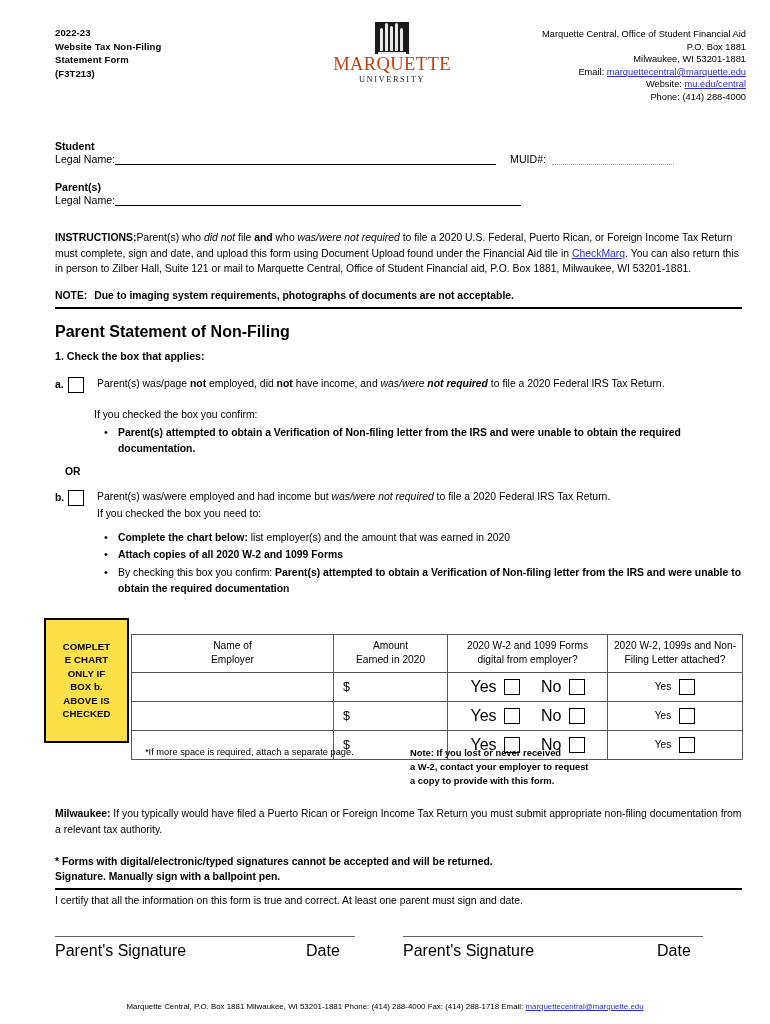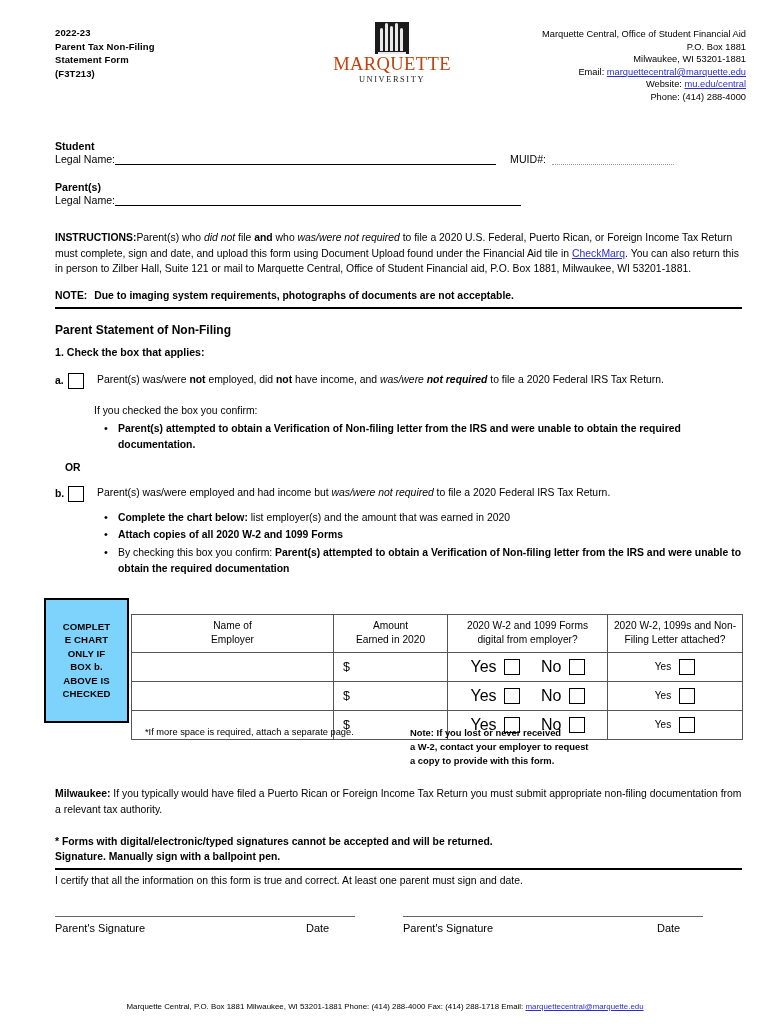--- a/index.html
+++ b/index.html
@@ -140,21 +140,21 @@
     padding-bottom: 3px;
   }
   .thick-rule {
     border-top: 2.2px solid #000;
     margin-top: 1px;
   }
 
   
   .sec-title {
     margin-top: 14px;
-    font-size: 12px;
+    font-size: 16px;
     font-weight: bold;
   }
   .sec-sub {
     margin-top: 9px;
     font-size: 10.6px;
     font-weight: bold;
   }
   .opt-row {
     display: flex;
     margin-top: 14px;
@@ -221,21 +221,21 @@
     position: absolute;
     left: -11px;
     top: 0;
     width: 85px;
     height: 125px;
     border: 2.6px solid #000;
     box-sizing: border-box;
     display: flex;
     align-items: center;
     justify-content: center;
-    background: #7dd3fc;
+    background: #fde047;
     z-index: 3;
   }
   .chart-side-text {
     font-size: 9.6px;
     font-weight: bold;
     line-height: 13.6px;
     text-align: center;
     letter-spacing: 0.1px;
   }
   table.chart {
@@ -338,21 +338,21 @@
   }
   .sig-line {
     position: absolute;
     top: 0;
     border-top: 1.1px solid #666;
     height: 1px;
   }
   .sig-cap {
     position: absolute;
     top: 6px;
-    font-size: 11px;
+    font-size: 16px;
   }
   .footer {
     position: absolute;
     left: 0;
     right: 0;
     top: 980px;
     text-align: center;
     font-size: 7.9px;
   }
   .footer a {
@@ -363,21 +363,21 @@
   b { font-weight: bold; }
 </style>
 </head>
 <body>
 
 <div class="page">
 
   <div class="header">
     <div class="hdr-left">
       <div>2022-23</div>
-      <div>Parent Tax Non-Filing</div>
+      <div>Website Tax Non-Filing</div>
       <div>Statement Form</div>
       <div>(F3T213)</div>
     </div>
 
     <div class="hdr-logo">
       <div class="logo-emblem">
         <span class="col" style="left:5px;  height:20px;"></span>
         <span class="cap" style="left:5px;  bottom:23px;"></span>
         <span class="col" style="left:10px; height:25px;"></span>
         <span class="cap" style="left:10px; bottom:28px;"></span>
@@ -436,36 +436,37 @@
       <span style="margin-left:4px;">Due to imaging system requirements, photographs of documents are not acceptable.</span>
     </div>
     <div class="thick-rule"></div>
 
     <div class="sec-title">Parent Statement of Non-Filing</div>
     <div class="sec-sub">1. Check the box that applies:</div>
 
     <div class="opt-row">
       <span class="opt-letter">a.</span>
       <span class="checkbox"></span>
-      <span class="opt-text"><span>Parent(s) was/were </span><b>not</b><span> employed, did </span><b>not</b><span> have income, and </span><i>was/were</i><i><b> not required</b></i><span> to file a 2020 Federal IRS Tax Return.</span></span>
+      <span class="opt-text"><span>Parent(s) was/page </span><b>not</b><span> employed, did </span><b>not</b><span> have income, and </span><i>was/were</i><i><b> not required</b></i><span> to file a 2020 Federal IRS Tax Return.</span></span>
     </div>
 
     <div class="sub-note">
       <div>If you checked the box you confirm:</div>
       <ul class="bullets">
         <li><b>Parent(s) attempted to obtain a Verification of Non-filing letter from the IRS and were unable to obtain the required documentation.</b></li>
       </ul>
     </div>
 
     <div class="or-word">OR</div>
 
     <div class="opt-row" style="margin-top:12px;">
       <span class="opt-letter">b.</span>
       <span class="checkbox"></span>
       <span class="opt-text"><span>Parent(s) was/were employed and had income but </span><i>was/were not required</i><span> to file a 2020 Federal IRS Tax Return.</span>
+        <div style="margin-top:1px;">If you checked the box you need to:</div>
       </span>
     </div>
 
     <div class="sub-note tight" style="margin-top:8px;">
       <ul class="bullets">
         <li><b>Complete the chart below:</b><span> list employer(s) and the amount that was earned in 2020</span></li>
         <li><b>Attach copies of all 2020 W-2 and 1099 Forms</b></li>
         <li><span>By checking this box you confirm: </span><b>Parent(s) attempted to obtain a Verification of Non-filing letter from the IRS and were unable to obtain the required documentation</b></li>
       </ul>
     </div>

